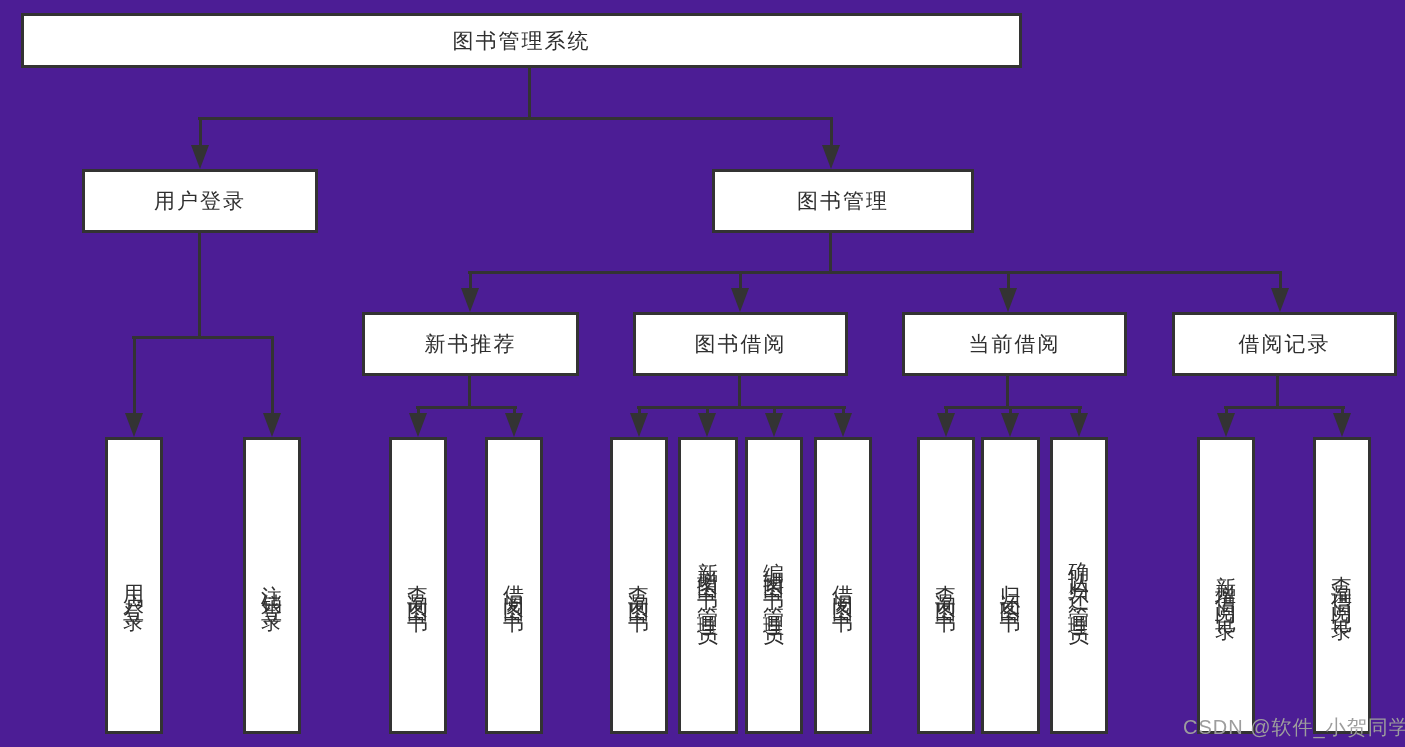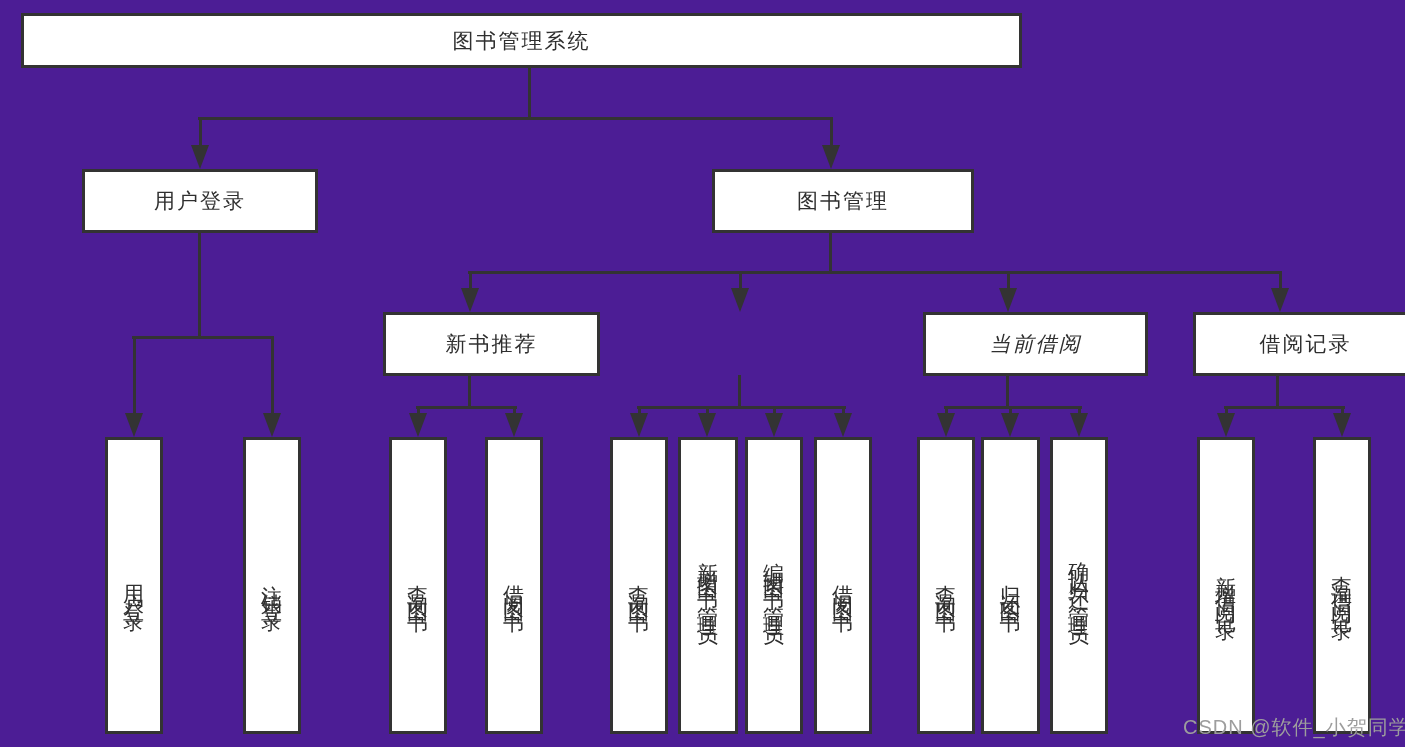--- a/index.html
+++ b/index.html
@@ -22,21 +22,21 @@
     color:var(--text);
     display:flex;
     align-items:center;
     justify-content:center;
     font-size:21px;
     letter-spacing:2px;
     white-space:nowrap;
   }
   .root{left:21px;top:13px;width:1001px;height:55px;}
   .l2{top:169px;height:64px;}
-  .l3{top:312px;height:64px;margin-left:21px;}
+  .l3{top:312px;height:64px;}
   .v{
     top:437px;height:297px;width:58px;
     writing-mode:vertical-rl;
     text-orientation:mixed;
     letter-spacing:9px;
     white-space:normal;
     line-height:1;
   }
   .hline{position:absolute;height:3px;background:var(--line);}
   .vline{position:absolute;width:3px;background:var(--line);}
@@ -105,21 +105,22 @@
   <div class="arrow" style="left:999px;top:274px;height:38px;">
       <div class="stem"></div>
       <div class="head"></div>
     </div>
   <div class="arrow" style="left:1271px;top:274px;height:38px;">
       <div class="stem"></div>
       <div class="head"></div>
     </div>
 
   <div class="box l3" style="left:362px;width:217px;">新书推荐</div>
-  <div class="box l3" style="left:902px;width:225px;font-style:italic;">当前借阅</div>
+  <div class="box l3" style="left:633px;width:215px;">图书借阅</div>
+  <div class="box l3" style="left:902px;width:225px;">当前借阅</div>
   <div class="box l3" style="left:1172px;width:225px;">借阅记录</div>
 
   <div class="vline" style="left:468px;top:375px;height:34px;"></div>
   <div class="hline" style="left:416px;top:406px;width:101px;"></div>
   <div class="arrow" style="left:409px;top:409px;height:28px;">
       <div class="stem"></div>
       <div class="head"></div>
     </div>
   <div class="arrow" style="left:505px;top:409px;height:28px;">
       <div class="stem"></div>

